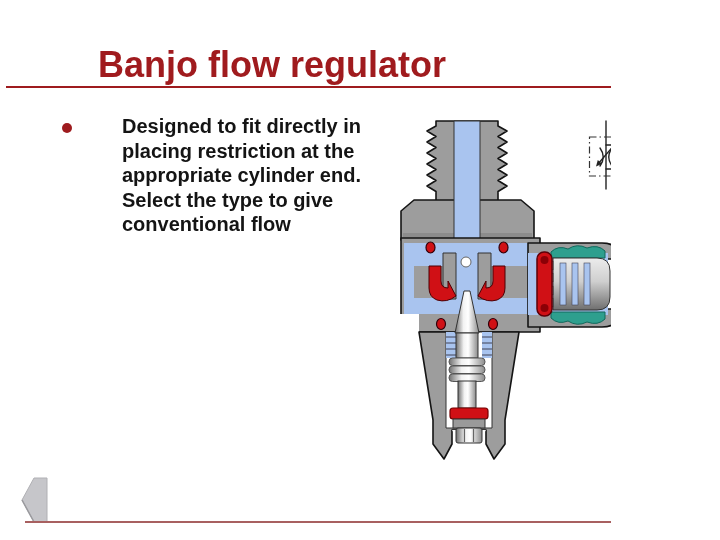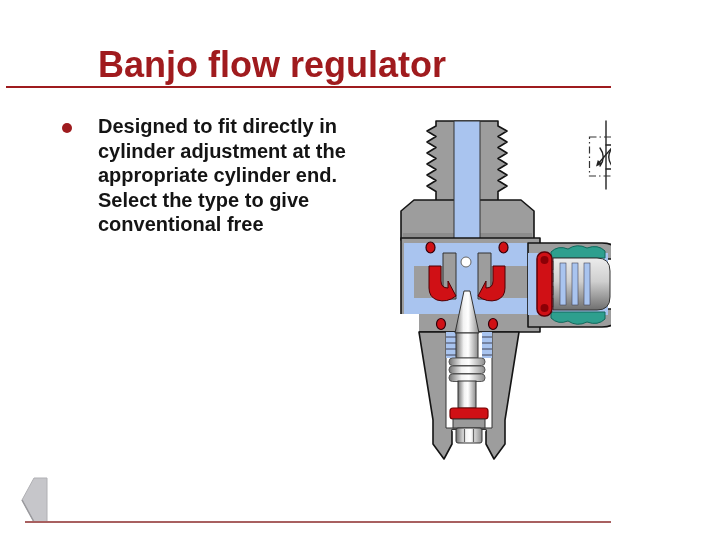--- a/index.html
+++ b/index.html
@@ -12,21 +12,21 @@
   .slide{position:relative;width:611px;height:540px;background:#fff;overflow:hidden;
          font-family:"Liberation Sans",sans-serif;}
   .title{position:absolute;left:98px;top:44px;font-size:36px;font-weight:bold;
          color:var(--title_red);letter-spacing:0;white-space:nowrap;}
   .title-rule{position:absolute;left:6px;top:86px;width:699px;height:2px;
               background:var(--accent_red);}
   .bullet-marker{position:absolute;left:62px;top:123px;width:10px;height:10px;
                  border-radius:50%;background:var(--accent_red);}
   .bullet-text{position:absolute;left:98px;top:114px;width:280px;font-size:20px;
                font-weight:bold;color:var(--body_text);line-height:24.6px;}
-  .bullet-text span{display:block;white-space:nowrap;}
+  .bullet-text span{display:block;white-space:nowrap;margin-left:24px;}
   .figure{position:absolute;left:388px;top:112px;width:262px;height:352px;}
   .nav-arrow{position:absolute;left:20px;top:476px;width:30px;height:48px;cursor:pointer;}
   .footer-rule{position:absolute;left:25px;top:521px;width:670px;height:2px;
                background:var(--footer_rule);}
   .f-gray{fill:var(--metal_gray);}
   .f-blue{fill:var(--bore_blue);}
   .f-red{fill:var(--seal_red);}
   .f-teal{fill:var(--collet_teal);}
   .f-white{fill:#ffffff;}
   .s-out{stroke:var(--outline_black);stroke-width:1.6;stroke-linejoin:round;}
@@ -37,24 +37,24 @@
 <body>
 
 <div class="slide">
 
   <div class="title">Banjo flow regulator</div>
   <div class="title-rule"></div>
 
   <div class="bullet-marker"></div>
   <div class="bullet-text">
     <span>Designed to fit directly in</span>
-    <span>cylinder adjustment at the</span>
+    <span>placing restriction at the</span>
     <span>appropriate cylinder end.</span>
     <span>Select the type to give</span>
-    <span>conventional free</span>
+    <span>conventional flow</span>
   </div>
 
   <svg class="figure" viewBox="388 112 262 352" xmlns="http://www.w3.org/2000/svg">
     <defs>
       <linearGradient id="metalH" x1="0" y1="0" x2="1" y2="0">
         <stop offset="0" stop-color="#6f6f6f"></stop>
           <stop offset="0.35" stop-color="#f2f2f2"></stop>
         <stop offset="0.55" stop-color="#ffffff"></stop>
           <stop offset="1" stop-color="#8b8b8b"></stop>
       </linearGradient>

